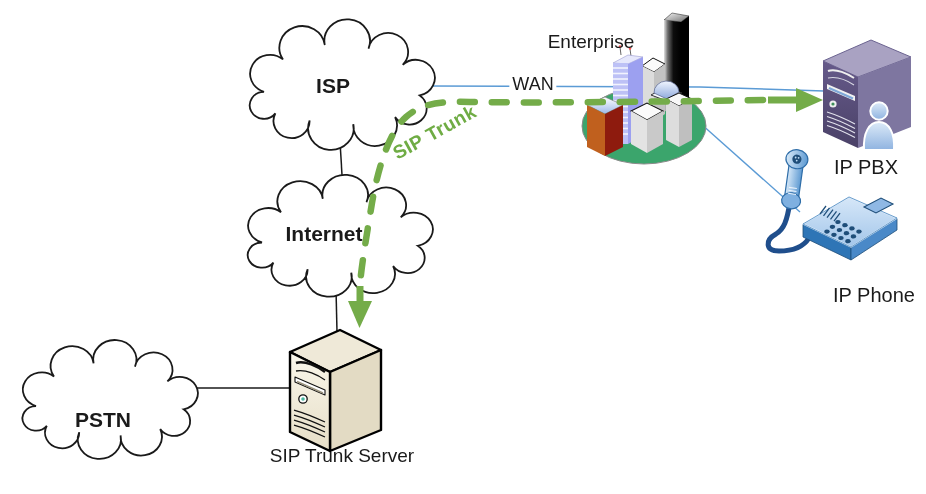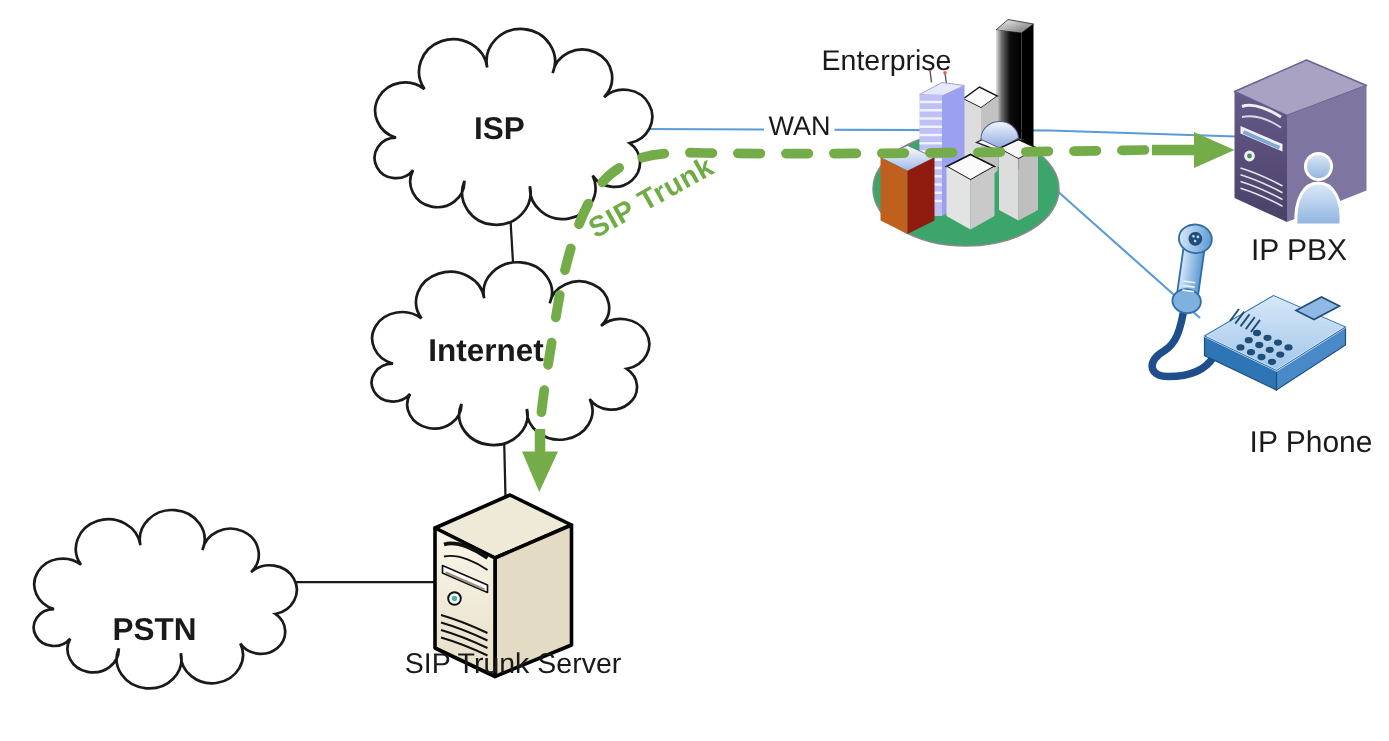--- a/index.html
+++ b/index.html
@@ -257,17 +257,17 @@
     <polygon points="348,301 372,301 359.5,328" fill="#74AC49"></polygon>
   </g>
 </svg>
 
 <div class="lbl bold" style="left:333px;top:86px;">ISP</div>
 <div class="lbl bold" style="left:324px;top:234px;">Internet</div>
 <div class="lbl bold" style="left:103px;top:420px;">PSTN</div>
 <div class="lbl" style="left:591px;top:42px;text-align:center;">Enterprise</div>
 <div class="lbl wan" style="left:533px;top:85px;text-align:right;">WAN</div>
 <div class="lbl siptrunk" style="left:435px;top:133px;">SIP Trunk</div>
-<div class="lbl" style="left:342px;top:444px;">SIP Trunk Server</div>
+<div class="lbl" style="left:342px;top:456px;">SIP Trunk Server</div>
 <div class="lbl device" style="left:866px;top:167px;">IP PBX</div>
 <div class="lbl device" style="left:836px;top:295px;margin-left:38px;">IP Phone</div>
 
 </div>
 
 </body></html>

